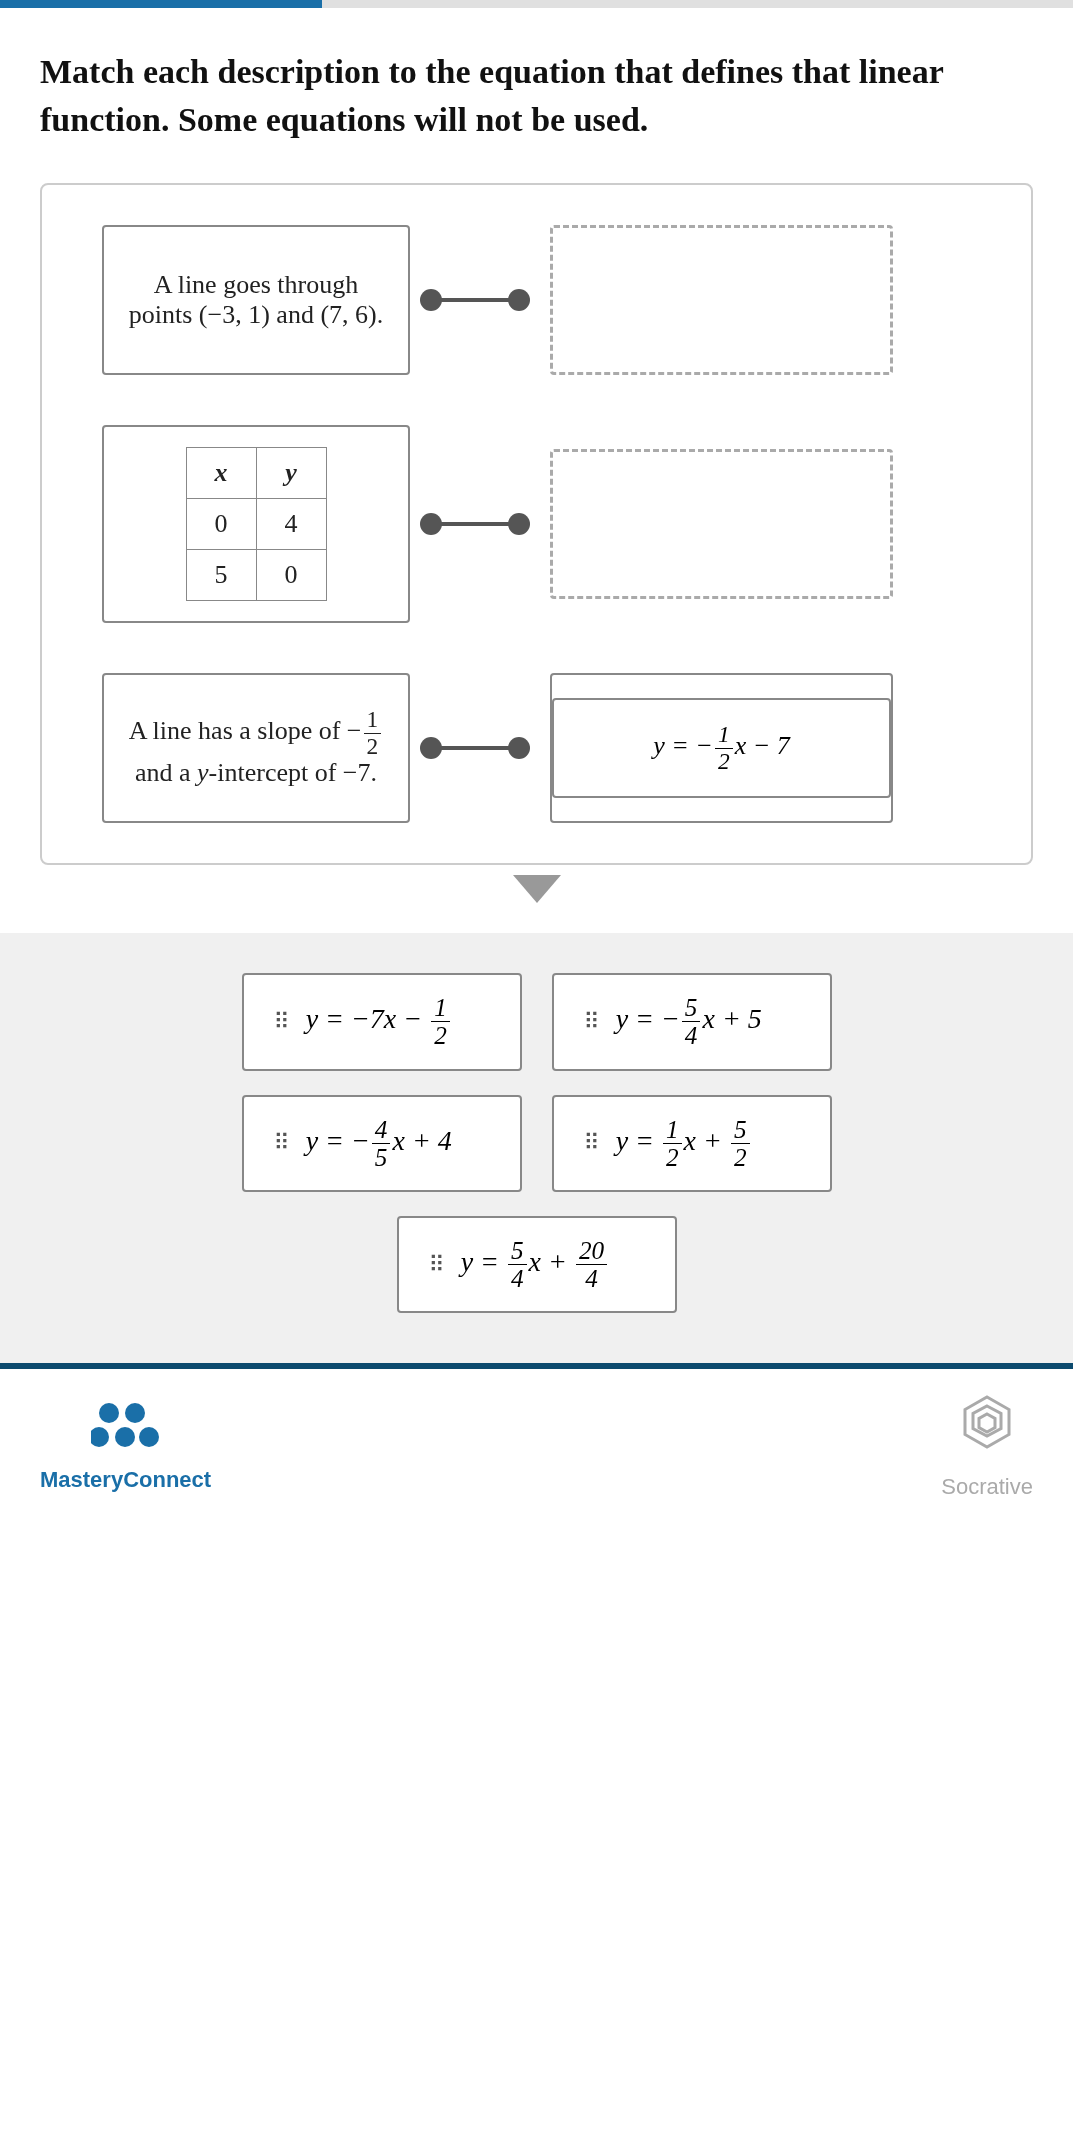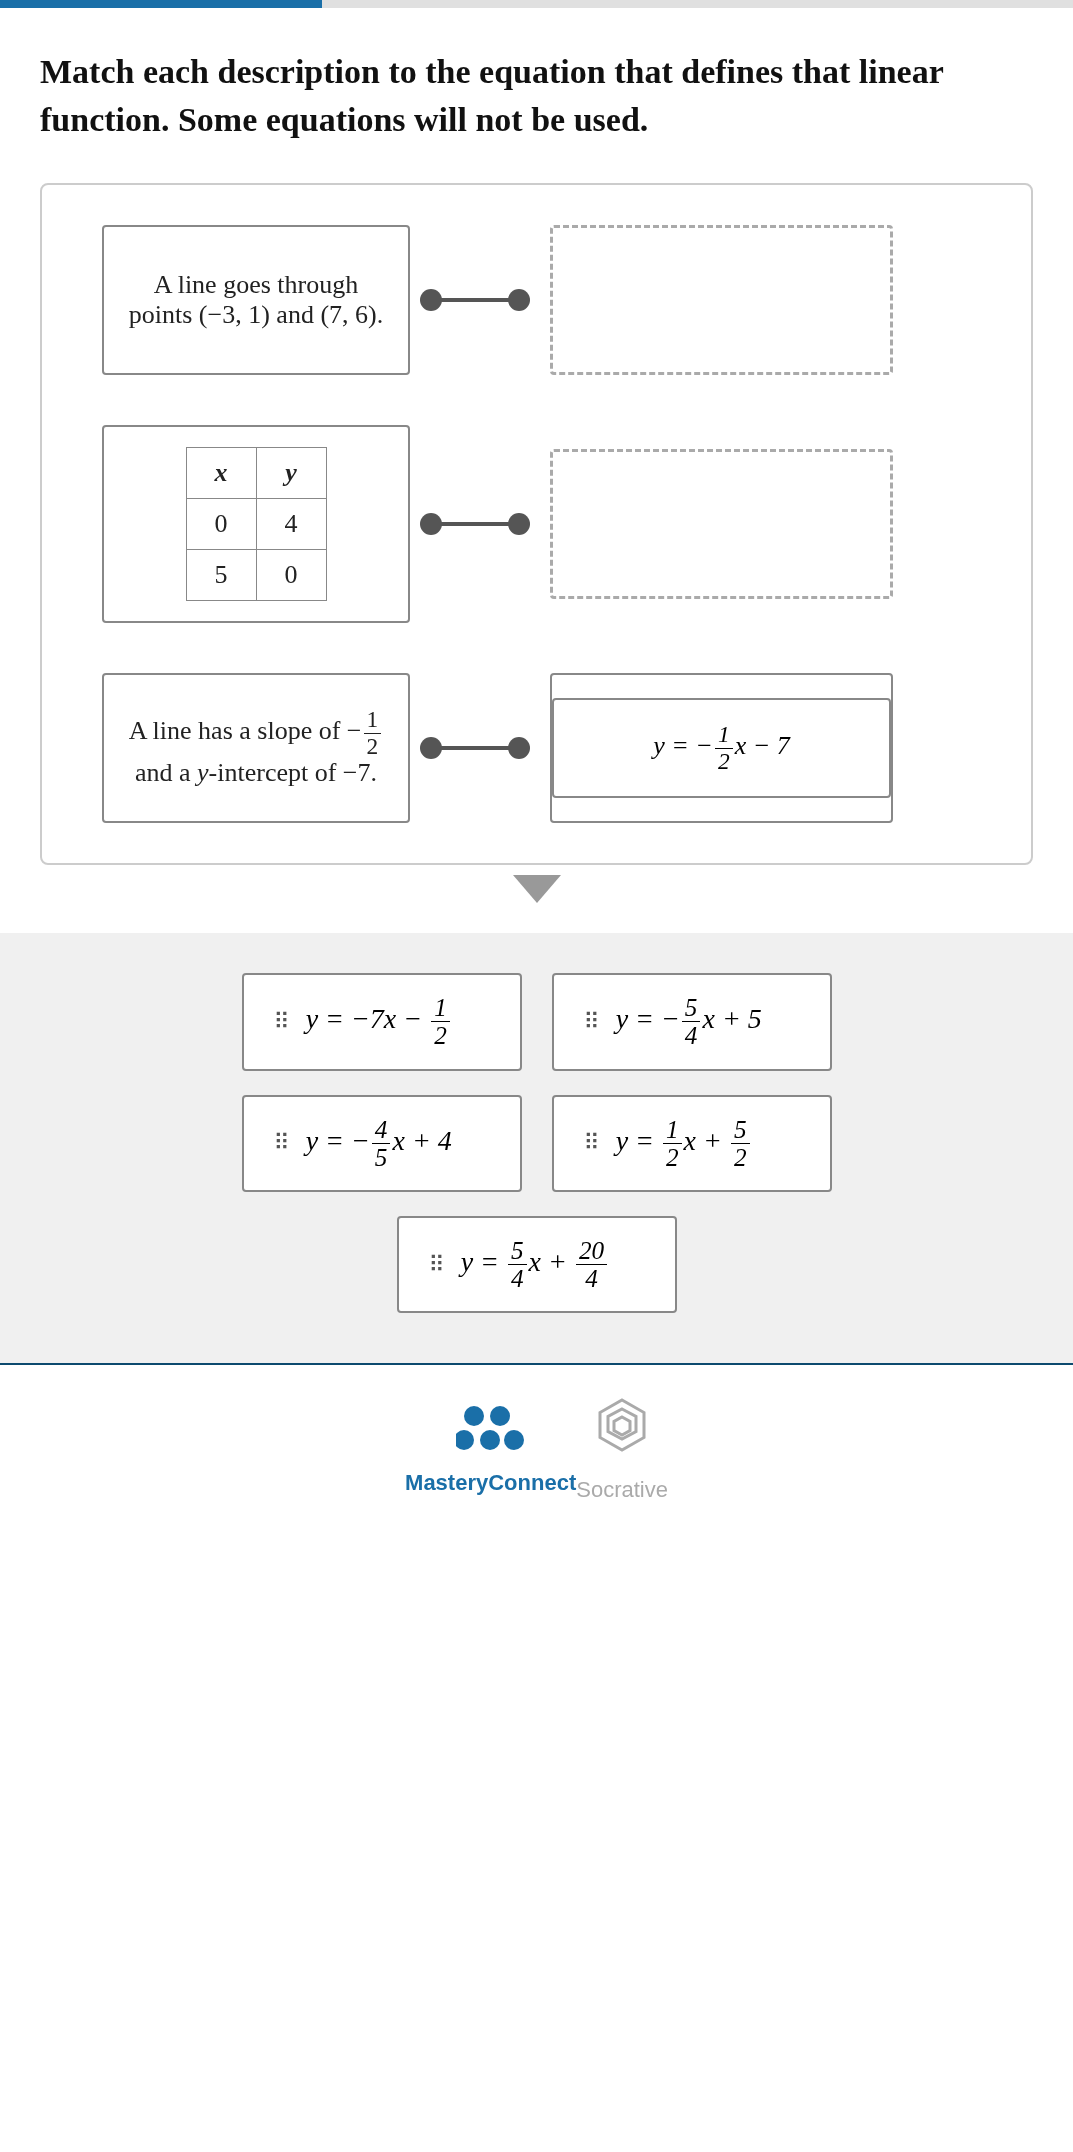--- a/index.html
+++ b/index.html
@@ -188,25 +188,25 @@
     .drag-icon {
       color: #555;
       font-size: 22px;
       display: inline-block;
       letter-spacing: 2px;
     }
 
     
     .footer {
       display: flex;
-      justify-content: center;
-      align-items: center;
-      padding: 30px 40px;
+      justify-content: space-between;
+      align-items: center;
+      padding: 23px 40px;
       background: #fff;
-      border-top: 2px solid #0c4a6e;
+      border-top: 6px solid #0c4a6e;
     }
 
     .footer-brand {
       display: flex;
       flex-direction: column;
       align-items: center;
       gap: 8px;
     }
 
     .mastery-logo {

